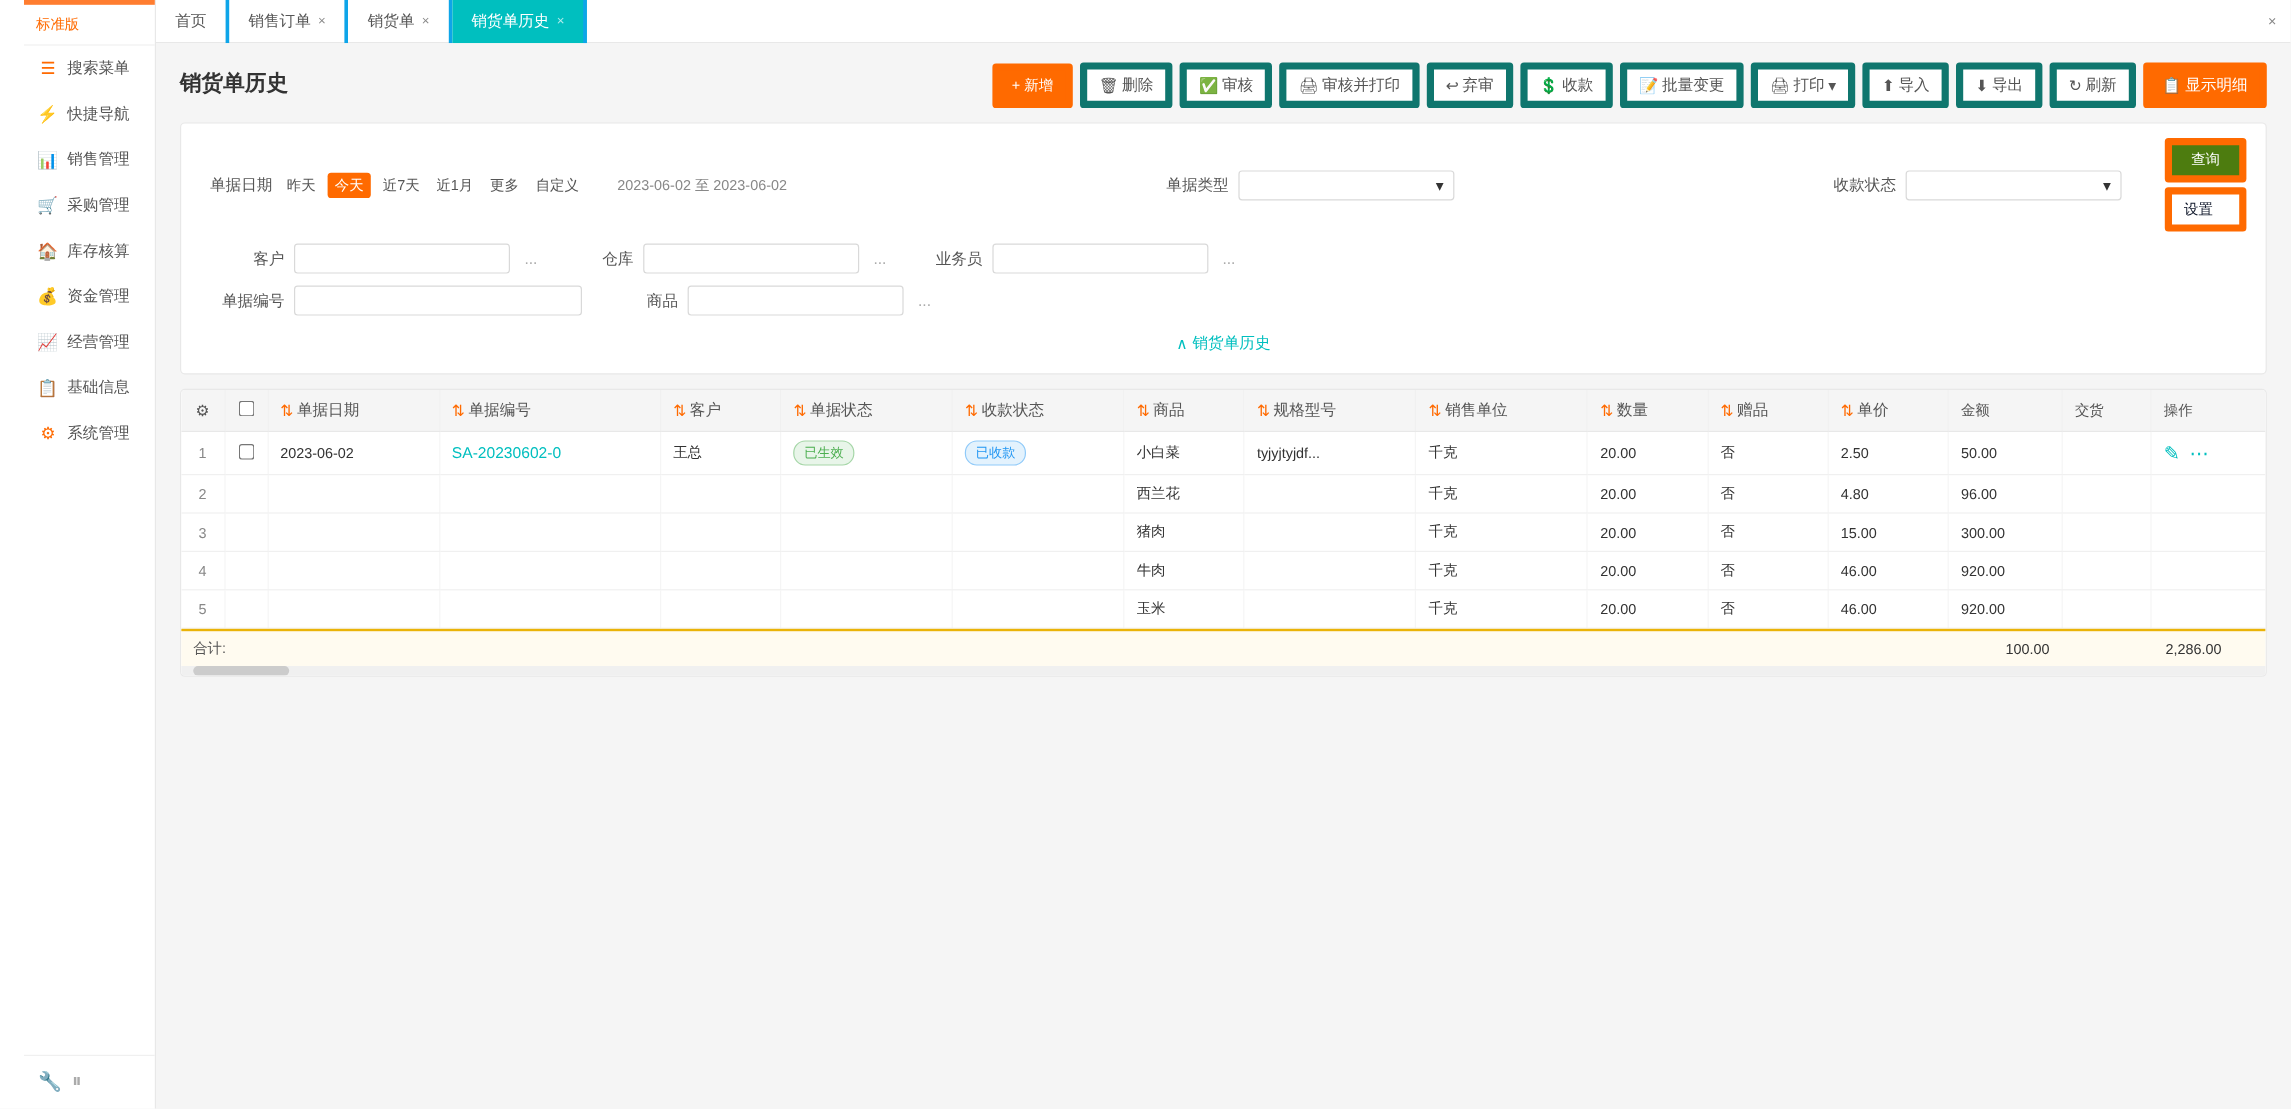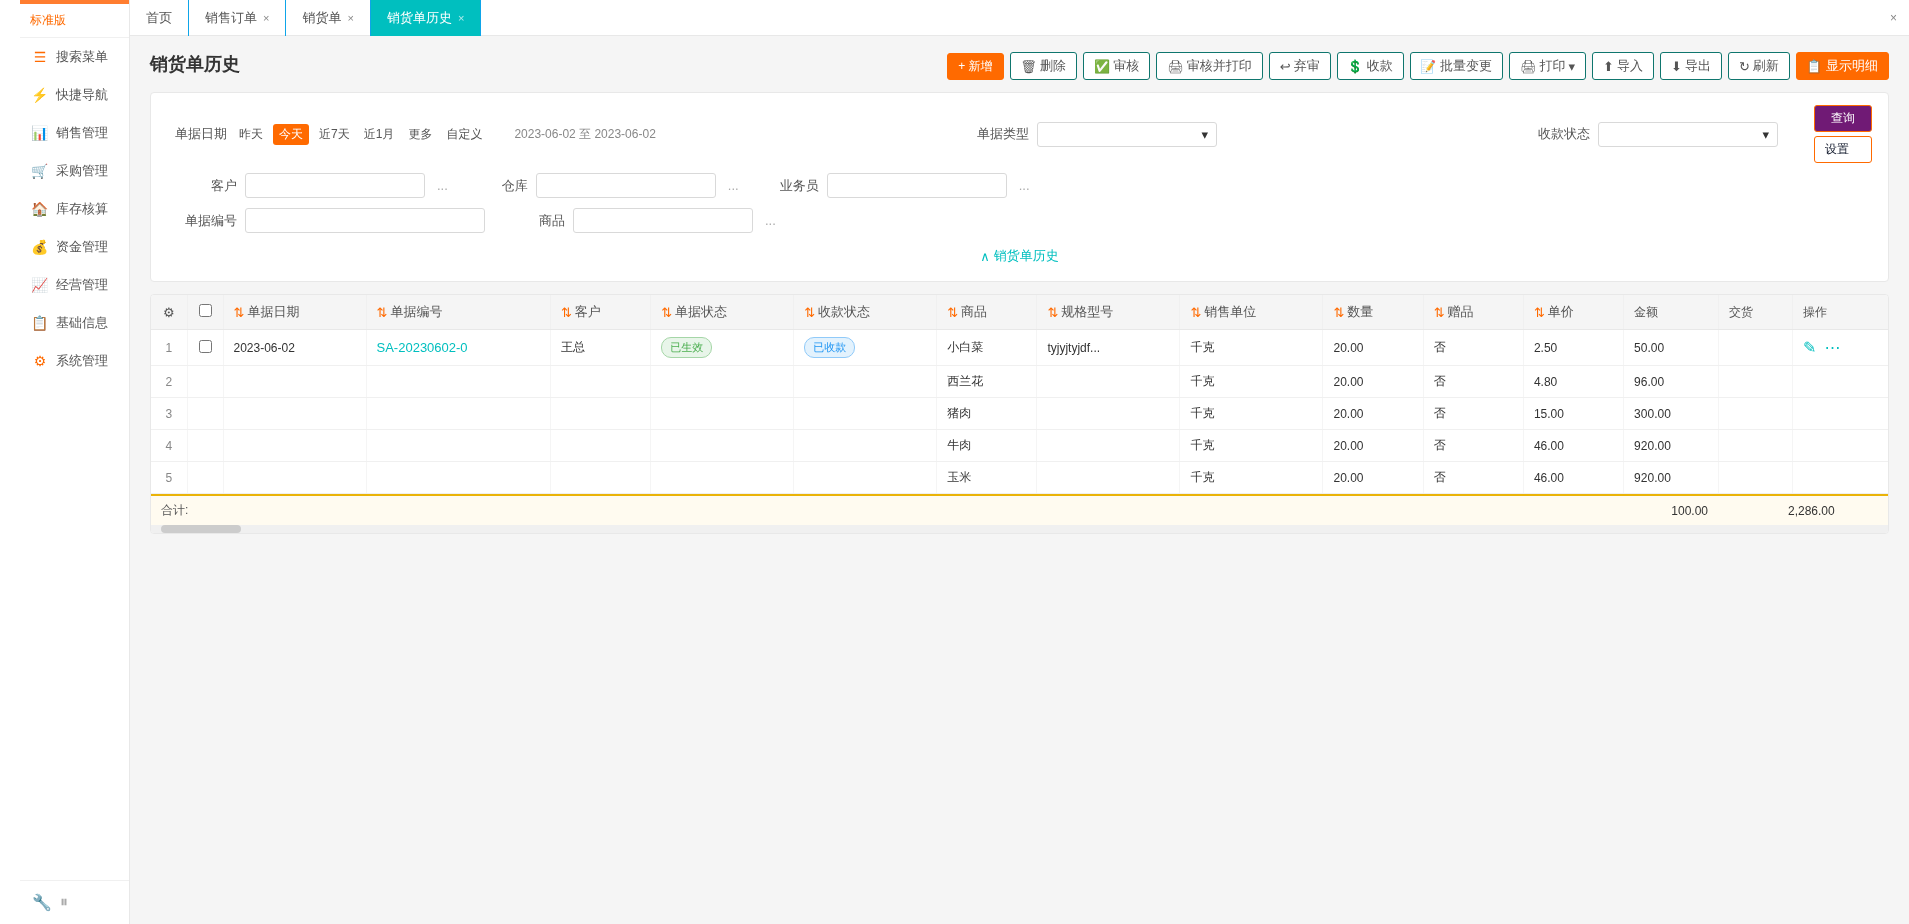--- a/index.html
+++ b/index.html
@@ -11,34 +11,34 @@
     .sidebar-item { display: flex; align-items: center; padding: 10px 12px; cursor: pointer; color: #555; gap: 8px; }
     .sidebar-item .icon { width: 16px; height: 16px; display: inline-flex; align-items: center; justify-content: center; color: #ff6a00; font-size: 14px; }
     .sidebar-item .label { font-size: 13px; }
     .sidebar-bottom { margin-top: auto; border-top: 1px solid #f0f0f0; padding: 8px 0; }
 
     
     .main { flex: 1; display: flex; flex-direction: column; overflow: hidden; }
 
     
     .tabs-bar { background: #fff; border-bottom: 1px solid #e8e8e8; display: flex; align-items: center; height: 36px; }
-    .tab { padding: 0 16px; height: 36px; display: flex; align-items: center; cursor: pointer; color: #555; border-right: 1px solid #0ea5e9; font-size: 13px; gap: 6px; }
+    .tab { padding: 0 16px; height: 36px; display: flex; align-items: center; cursor: pointer; color: #555; border-right: 3px solid #0ea5e9; font-size: 13px; gap: 6px; }
     .tab.active { background: #00bfbf; color: #fff; }
     .tab .close { font-size: 11px; cursor: pointer; opacity: 0.7; }
     .tab-close-all { margin-left: auto; padding: 0 12px; color: #888; cursor: pointer; font-size: 12px; }
 
     
     .content { flex: 1; overflow-y: auto; padding: 16px 20px; background: #f5f5f5; display: flex; flex-direction: column; gap: 12px; }
 
     
     .page-title { font-size: 18px; font-weight: bold; color: #333; margin-bottom: 4px; }
 
     
     .toolbar { display: flex; flex-wrap: wrap; gap: 6px; align-items: center; }
-    .toolbar-btn { display: flex; align-items: center; gap: 3px; padding: 4px 10px; border: 1px solid #0f766e; background: #fff; border-radius: 3px; cursor: pointer; color: #555; font-size: 12px; }
+    .toolbar-btn { display: flex; align-items: center; gap: 3px; padding: 4px 10px; border: 6px solid #0f766e; background: #fff; border-radius: 3px; cursor: pointer; color: #555; font-size: 12px; }
     .toolbar-btn.primary { background: #ff6a00; color: #fff; border-color: #ff6a00; }
 
     
     .filter-panel { background: #fff; border: 1px solid #e8e8e8; border-radius: 4px; padding: 12px 16px; }
     .filter-row { display: flex; align-items: center; gap: 20px; margin-bottom: 10px; flex-wrap: wrap; }
     .filter-row:last-child { margin-bottom: 0; }
     .filter-field { display: flex; align-items: center; gap: 8px; }
     .filter-label { color: #555; white-space: nowrap; font-size: 13px; min-width: 60px; text-align: right; }
     .filter-label-wide { min-width: 70px; }
     .filter-input { border: 1px solid #d9d9d9; border-radius: 3px; padding: 4px 8px; color: #333; min-width: 140px; font-size: 13px; background: #fff; }
@@ -248,21 +248,21 @@
 
         <div class="filter-field">
           <span class="filter-label">收款状态</span>
           <div class="filter-select" style="width:160px;">
             <span></span>
             <span>▾</span>
           </div>
         </div>
 
         <div style="margin-left:16px;display:flex;flex-direction:column;gap:4px;">
-          <button class="toolbar-btn primary" style="background:#701a75;color:#fff;border-color:#ff6a00;padding:4px 16px;">查询</button>
+          <button class="toolbar-btn primary" style="background:#4d7c0f;color:#fff;border-color:#ff6a00;padding:4px 16px;">查询</button>
           <button class="toolbar-btn" style="color:#0f172a;border-color:#ff6a00;">设置</button>
         </div>
       </div>
 
       <div class="filter-row">
         <div class="filter-field">
           <span class="filter-label filter-label-wide">客户</span>
           <input class="filter-input" style="width: 180px;">
           <span class="filter-dots">...</span>
         </div>
@@ -480,21 +480,21 @@
           </tbody>
         </table>
       </div>
 
       <div class="table-footer">
         <span class="footer-label">合计:</span>
         <div class="footer-values">
           <span style="flex:1;"></span>
           <span class="footer-val" style="min-width:80px;text-align:right;">100.00</span>
           <span style="min-width:60px;"></span>
-          <span class="footer-val" style="min-width:100px;text-align:left;">2,286.00</span>
+          <span class="footer-val" style="min-width:100px;text-align:center;">2,286.00</span>
         </div>
       </div>
 
       <div class="scroll-bar">
         <div class="scroll-thumb"></div>
       </div>
 
     </div>
 
   </div>

